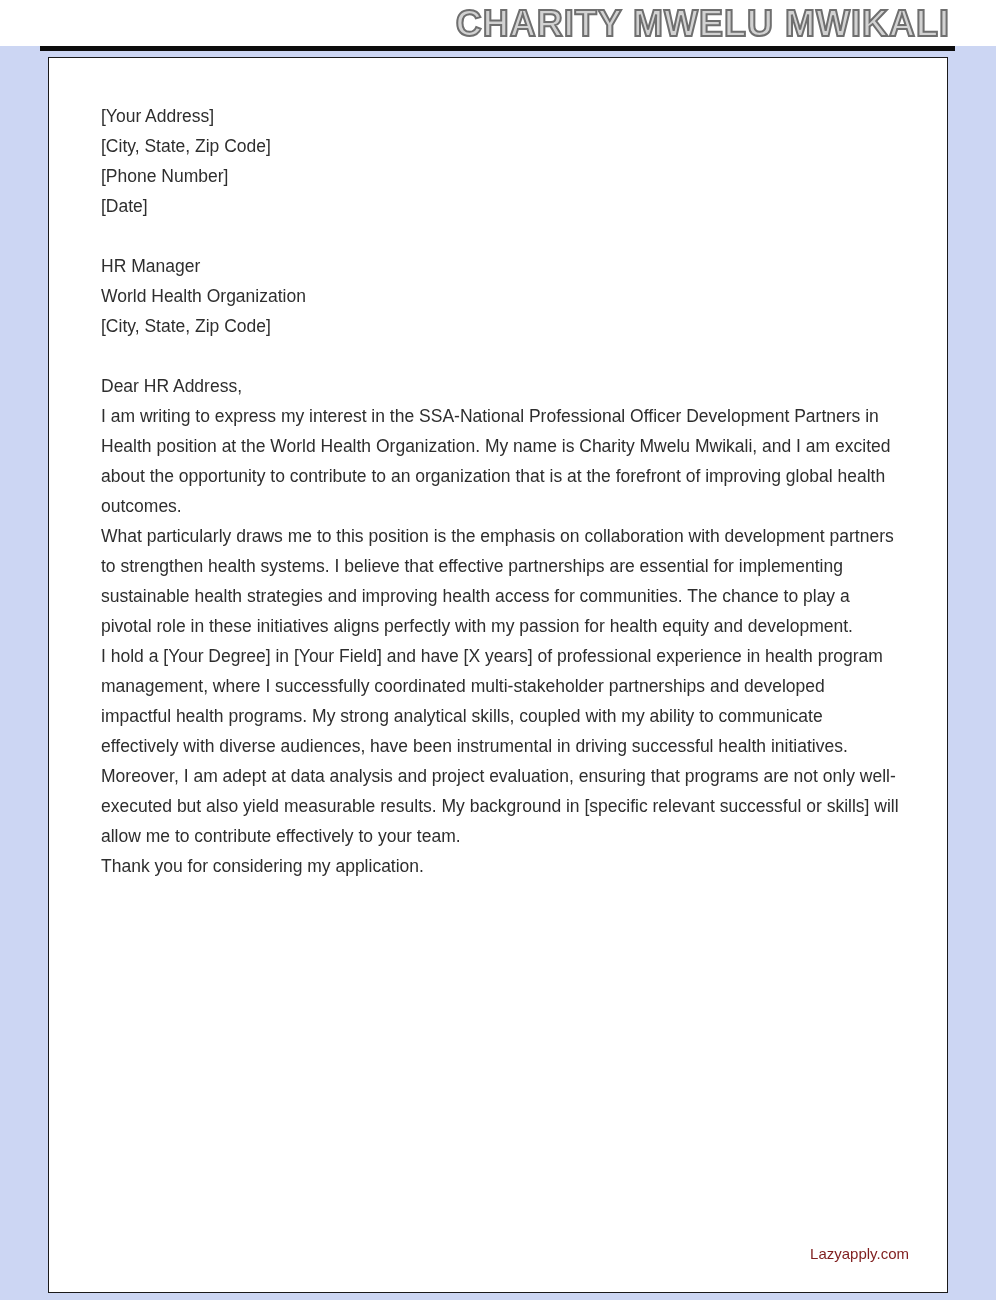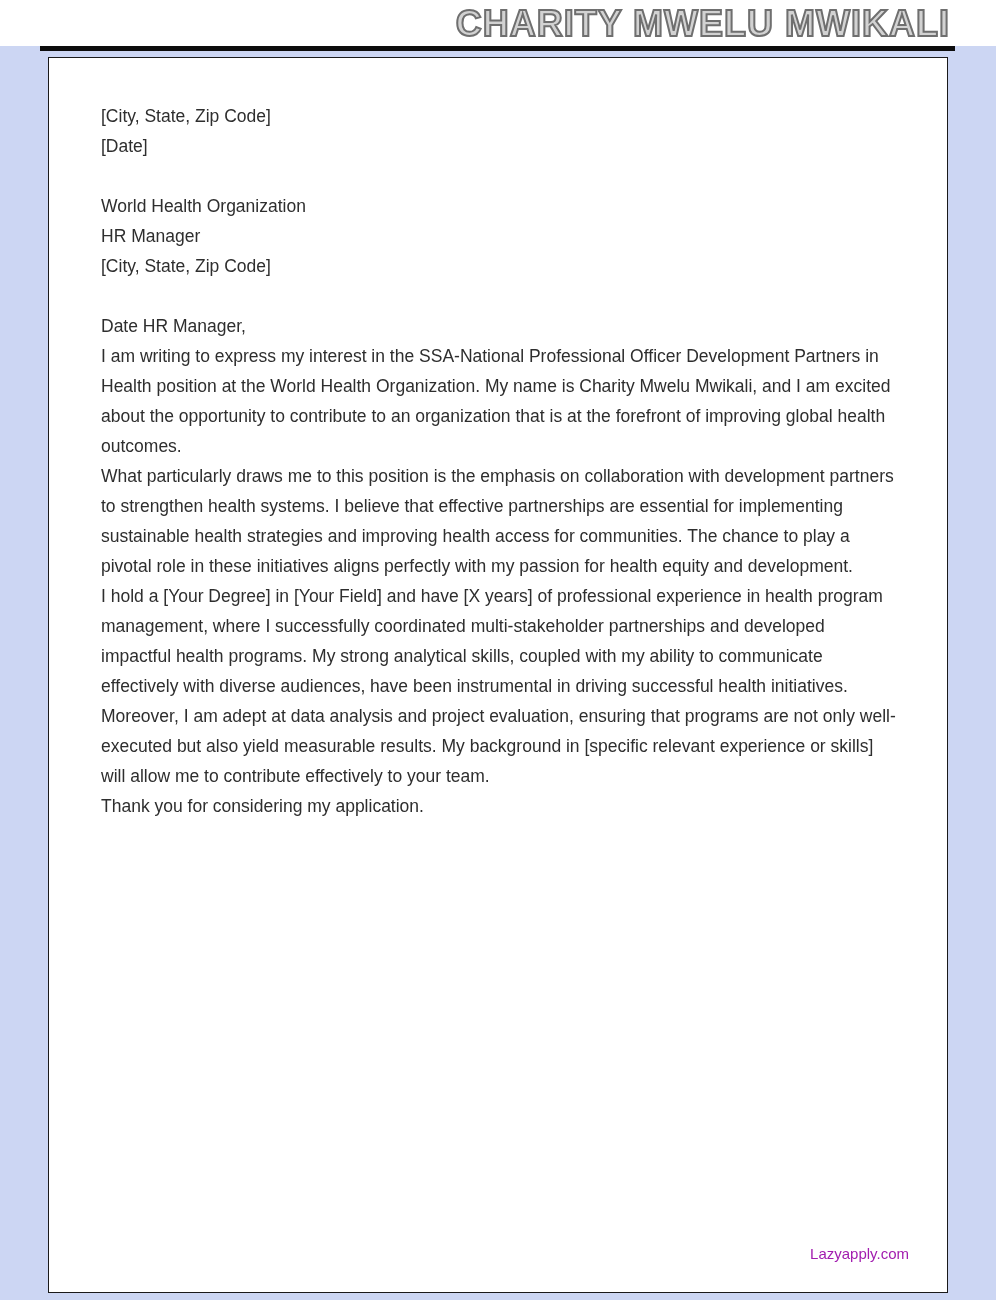--- a/index.html
+++ b/index.html
@@ -54,51 +54,53 @@
     font-size: 17.5px;
     line-height: 30px;
   }
   .block { margin-bottom: 30px; }
   .letter-body p { margin: 0; }
   .watermark {
     position: absolute;
     right: 38px;
     bottom: 30px;
     font-size: 15px;
-    color: #a21caf;
+    color: #7f1d1d;
     cursor: pointer;
   }
 </style>
 </head>
 <body>
 
 <div class="header-band">
   <div class="header-title">CHARITY MWELU MWIKALI</div>
 </div>
 
 <div class="header-divider"></div>
 
 <div class="paper">
   <div class="letter-body">
 
     <div class="block">
+      <p>[Your Address]</p>
       <p>[City, State, Zip Code]</p>
+      <p>[Phone Number]</p>
       <p>[Date]</p>
     </div>
 
     <div class="block">
+      <p>HR Manager</p>
       <p>World Health Organization</p>
-      <p>HR Manager</p>
       <p>[City, State, Zip Code]</p>
     </div>
 
-    <p class="block">Date HR Manager,</p>
+    <p class="block">Dear HR Address,</p>
 
     <p class="block">I am writing to express my interest in the SSA-National Professional Officer Development Partners in Health position at the World Health Organization. My name is Charity Mwelu Mwikali, and I am excited about the opportunity to contribute to an organization that is at the forefront of improving global health outcomes.</p>
     <p class="block">What particularly draws me to this position is the emphasis on collaboration with development partners to strengthen health systems. I believe that effective partnerships are essential for implementing sustainable health strategies and improving health access for communities. The chance to play a pivotal role in these initiatives aligns perfectly with my passion for health equity and development.</p>
     <p class="block">I hold a [Your Degree] in [Your Field] and have [X years] of professional experience in health program management, where I successfully coordinated multi-stakeholder partnerships and developed impactful health programs. My strong analytical skills, coupled with my ability to communicate effectively with diverse audiences, have been instrumental in driving successful health initiatives.</p>
-    <p class="block">Moreover, I am adept at data analysis and project evaluation, ensuring that programs are not only well-executed but also yield measurable results. My background in [specific relevant experience or skills] will allow me to contribute effectively to your team.</p>
+    <p class="block">Moreover, I am adept at data analysis and project evaluation, ensuring that programs are not only well-executed but also yield measurable results. My background in [specific relevant successful or skills] will allow me to contribute effectively to your team.</p>
     <p class="block">Thank you for considering my application.</p>
 
   </div>
 
   <div class="watermark">Lazyapply.com</div>
 </div>
 
 </body></html>

